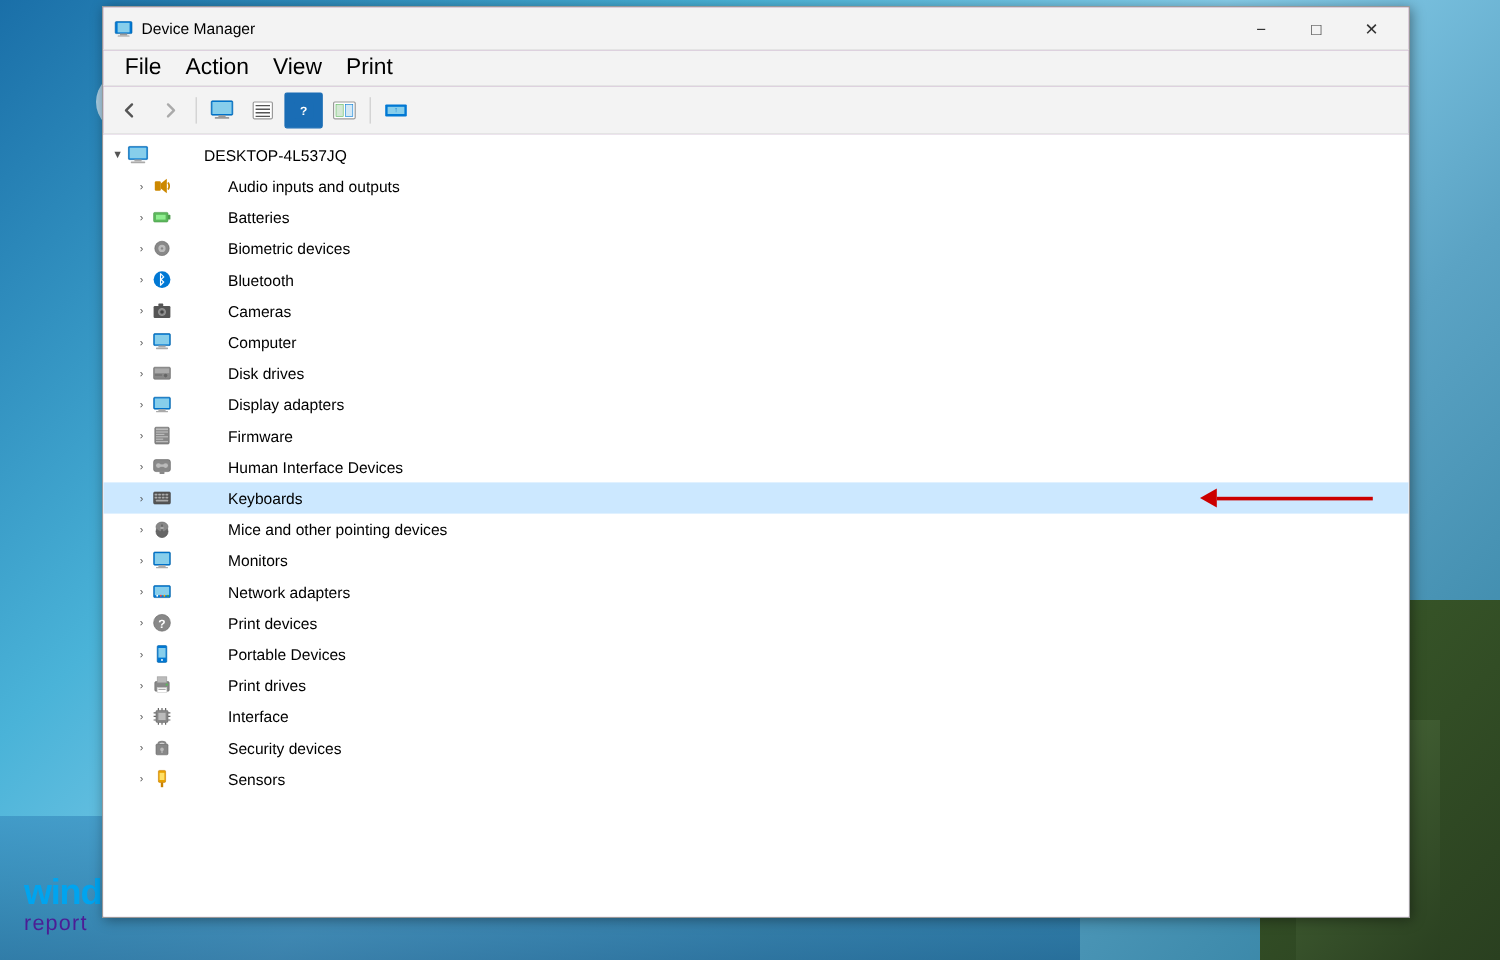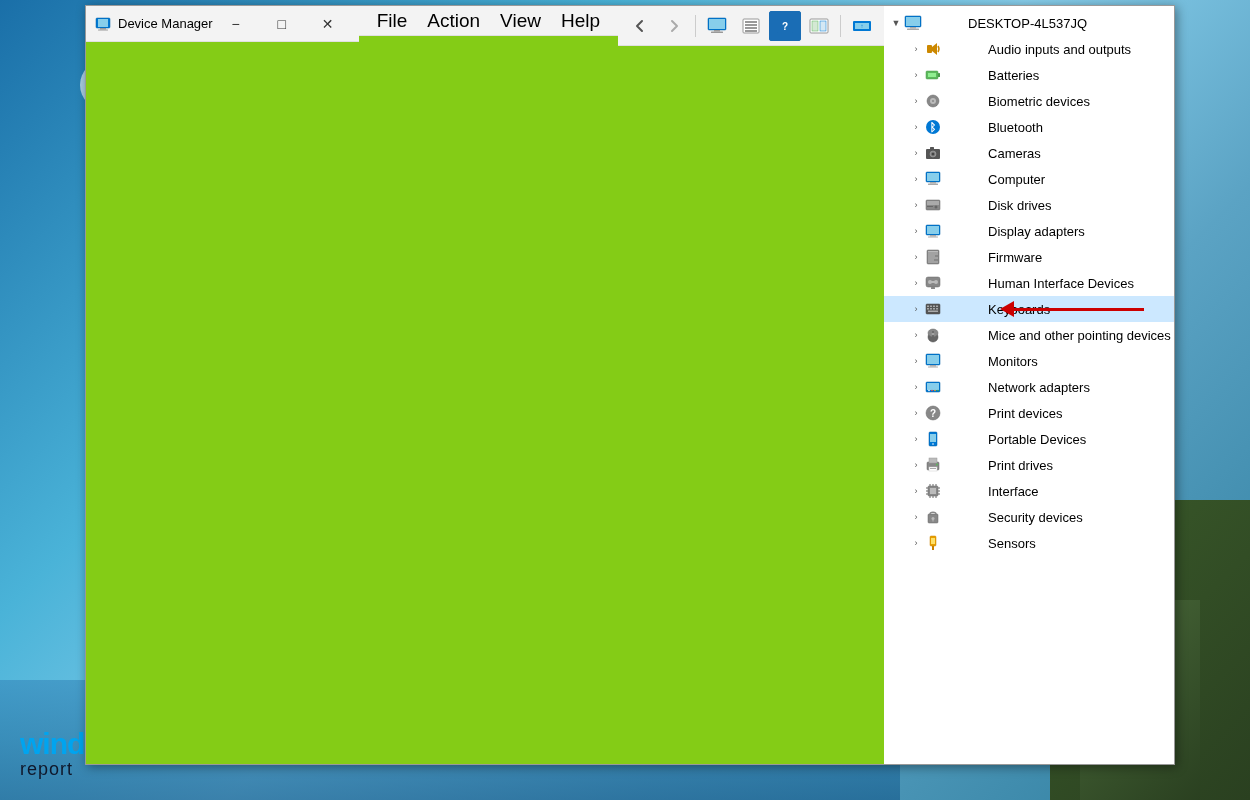--- a/index.html
+++ b/index.html
@@ -32,26 +32,26 @@
       line-height: 1.1;
     }
 
     
     .window {
       position: absolute;
       top: 5px;
       left: 85px;
       width: 1090px;
       height: 760px;
-      background: #84cc16;
+      background: #701a75;
       border: 1px solid #999;
       box-shadow: 2px 2px 10px rgba(0,0,0,0.4);
       z-index: 10;
       display: flex;
-      flex-direction: row;
+      flex-direction: column;
     }
 
     
     .title-bar {
       background: #f3f3f3;
       height: 36px;
       display: flex;
       align-items: center;
       padding: 0 8px;
       border-bottom: 1px solid #e0e0e0;
@@ -255,21 +255,21 @@
   <div style="position:absolute;bottom:0;right:50px;width:120px;height:200px;background:linear-gradient(135deg,#4a6a3a,#2a4020);border-radius:50% 0 0 0;"></div>
 
   <div style="position:absolute;bottom:0;left:0;width:900px;height:120px;background:linear-gradient(to bottom, #3a8fc0 0%, #2a7aaa 50%, #1a6090 100%);opacity:0.7;"></div>
 </div>
 
 <div class="windows-report">
   <div style="display:flex;align-items:center;gap:0;">
     <span style="color:#00a4ef;font-size:30px;font-weight:900;letter-spacing:-1px;">wind</span>
       <span style="color:white;font-size:26px;font-weight:900;">ows</span>
   </div>
-  <div style="color:#0f172a;font-size:18px;font-weight:400;letter-spacing:1px;">report</div>
+  <div style="color:#4c1d95;font-size:18px;font-weight:400;letter-spacing:1px;">report</div>
 </div>
 
 <div class="window">
 
   <div class="title-bar">
     <div class="title-bar-icon">
 
       <svg width="16" height="16" viewBox="0 0 16 16" fill="none" xmlns="http://www.w3.org/2000/svg">
         <rect x="1" y="2" width="14" height="10" rx="1" fill="#0078d4" stroke="#005fa3" stroke-width="0.5"></rect>
         <rect x="3" y="3" width="10" height="8" fill="#87ceeb"></rect>
@@ -282,21 +282,21 @@
       <button class="title-bar-btn">−</button>
       <button class="title-bar-btn">□</button>
       <button class="title-bar-btn close">✕</button>
     </div>
   </div>
 
   <div class="menu-bar">
     <div class="menu-item">File</div>
     <div class="menu-item">Action</div>
     <div class="menu-item">View</div>
-    <div class="menu-item">Help</div>
+    <div class="menu-item">Print</div>
   </div>
 
   <div class="toolbar">
 
     <button class="toolbar-btn" title="Back">
       <svg width="16" height="16" viewBox="0 0 16 16" fill="none">
         <path d="M10 3L5 8L10 13" stroke="#555" stroke-width="2" stroke-linecap="round" stroke-linejoin="round"></path>
       </svg>
     </button>
 

